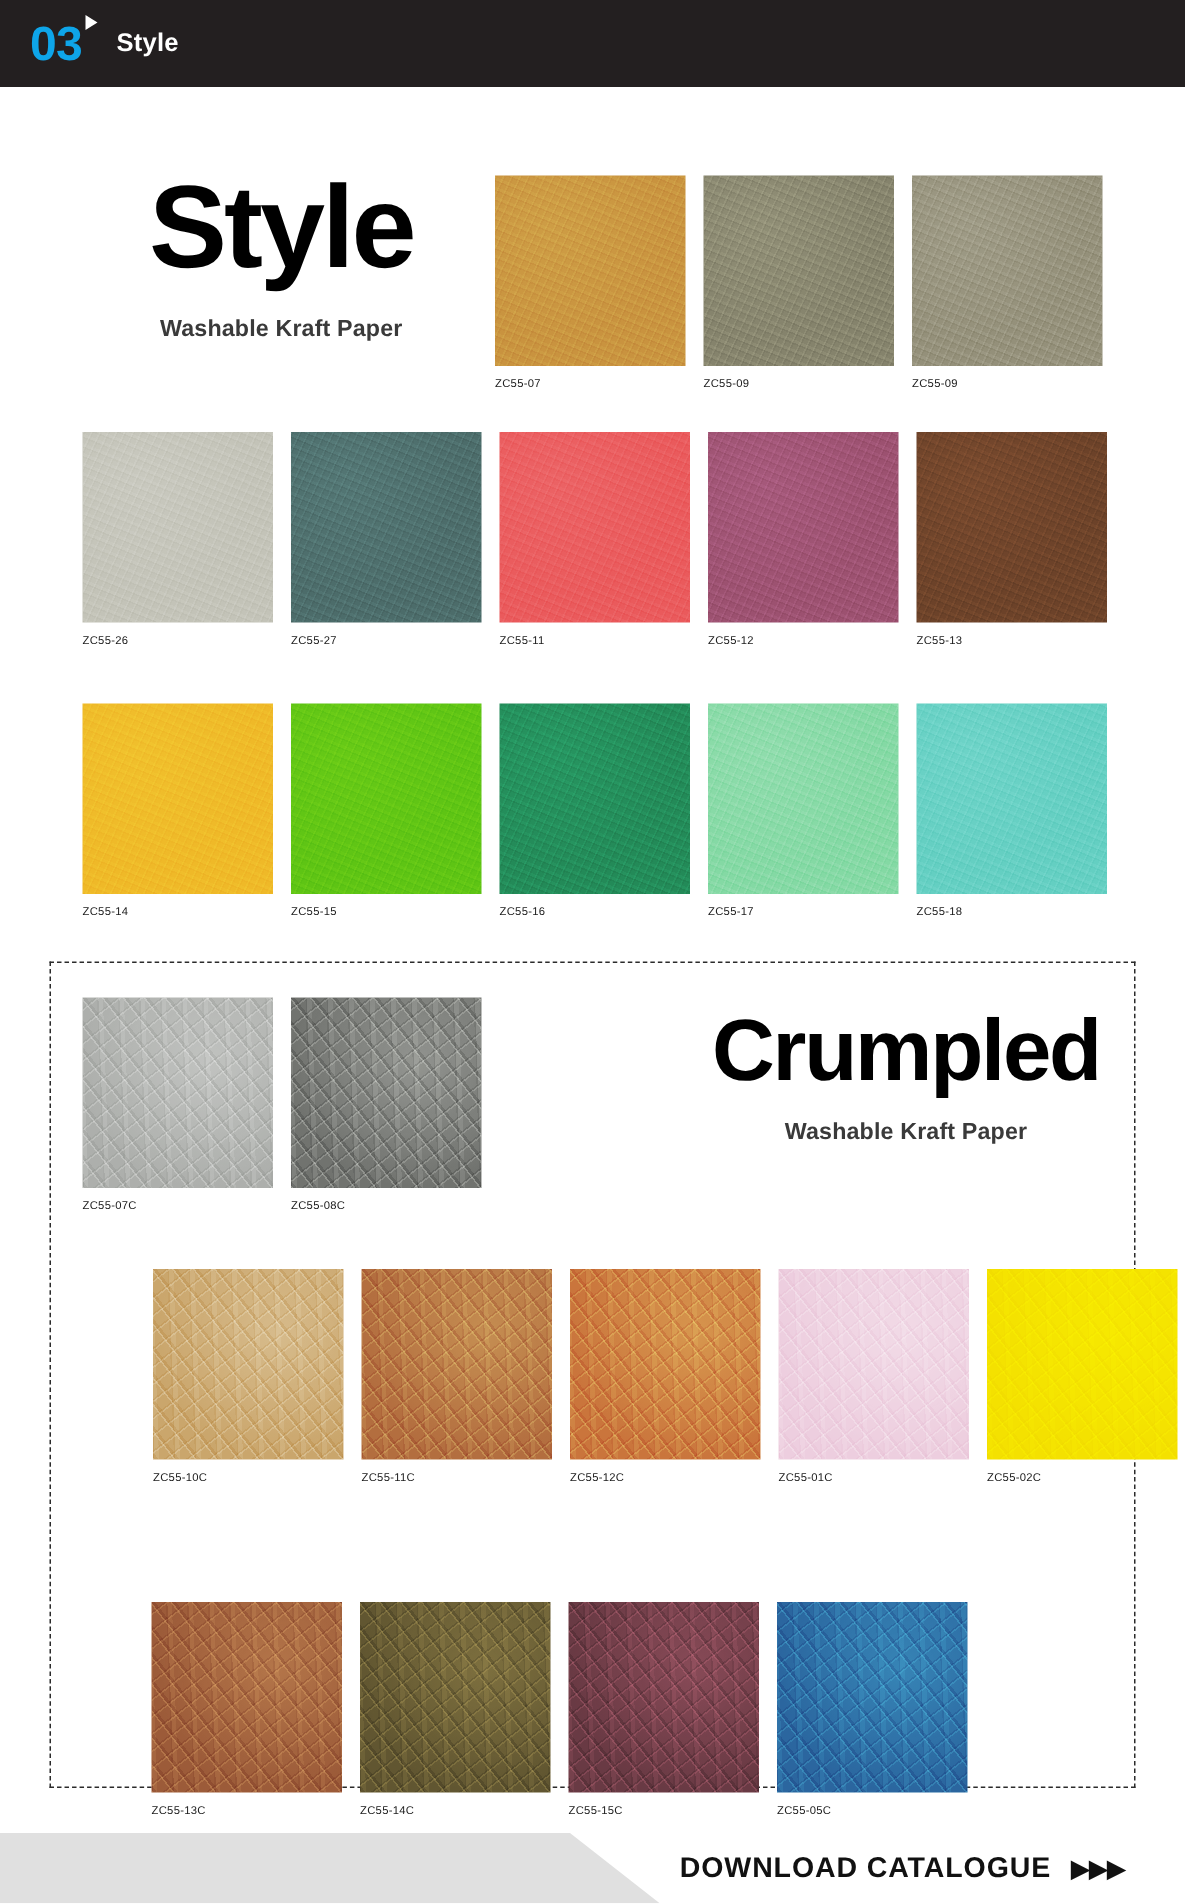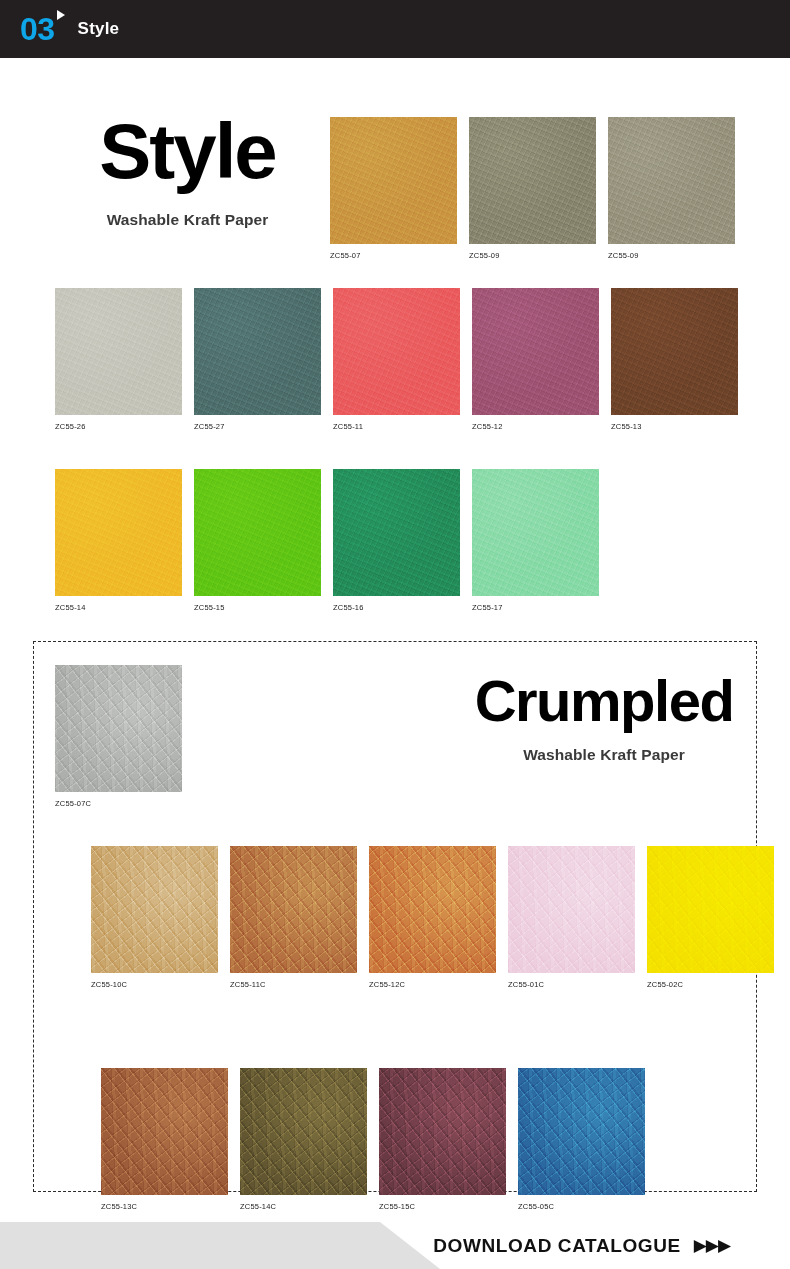--- a/index.html
+++ b/index.html
@@ -95,21 +95,21 @@
   
   .footer{position:absolute;left:0;top:1222px;width:790px;height:47px;}
   .footer-band{
     position:absolute;left:0;top:0;height:47px;width:440px;
     background:#e0e0e0;
     clip-path:polygon(0 0, 380px 0, 440px 47px, 0 47px);
   }
   .footer-label{
     position:absolute;left:0;top:0;width:790px;height:47px;
     display:flex;align-items:center;justify-content:flex-end;
-    padding-right:60px;box-sizing:border-box;
+    padding-right:40px;box-sizing:border-box;
     font-size:19px;font-weight:700;color:#111111;letter-spacing:.6px;
   }
   .arrows{margin-left:13px;font-size:17px;letter-spacing:-1px;color:#111;}
 </style>
 </head>
 <body>
 
 <div class="header">
   <div class="header-inner">
     <span class="hdr-num">03</span>
@@ -169,36 +169,44 @@
       <div class="code">ZC55-15</div>
     </div>
     <div class="cell">
       <div class="chip" style="background-color: rgb(35, 138, 88);"></div>
       <div class="code">ZC55-16</div>
     </div>
     <div class="cell">
       <div class="chip" style="background-color: rgb(132, 217, 164);"></div>
       <div class="code">ZC55-17</div>
     </div>
+    <div class="cell">
+      <div class="chip" style="background-color: rgb(100, 207, 194);"></div>
+      <div class="code">ZC55-18</div>
+    </div>
   </div>
 
 <div class="dash-panel"></div>
 
 <div class="crumpled-block">
   <div class="big-title">Crumpled</div>
   <div class="sub-title">Washable Kraft Paper</div>
 </div>
 
 <div class="row" id="crumpled-row-0" style="left:55px;top:665px;">
     <div class="cell">
       <div class="chip crumple" style="background-color: rgb(181, 183, 180);"></div>
       <div class="code">ZC55-07C</div>
     </div>
-  </div>
-<div class="row" id="crumpled-row-1" style="left:55px;top:846px;padding-left:36px;">
+    <div class="cell">
+      <div class="chip crumple" style="background-color: rgb(126, 128, 124);"></div>
+      <div class="code">ZC55-08C</div>
+    </div>
+  </div>
+<div class="row" id="crumpled-row-1" style="left:66px;top:846px;padding-left:36px;">
     <div class="cell">
       <div class="chip crumple" style="background-color: rgb(207, 174, 120);"></div>
       <div class="code">ZC55-10C</div>
     </div>
     <div class="cell">
       <div class="chip crumple" style="background-color: rgb(186, 122, 70);"></div>
       <div class="code">ZC55-11C</div>
     </div>
     <div class="cell">
       <div class="chip crumple" style="background-color: rgb(207, 130, 67);"></div>

